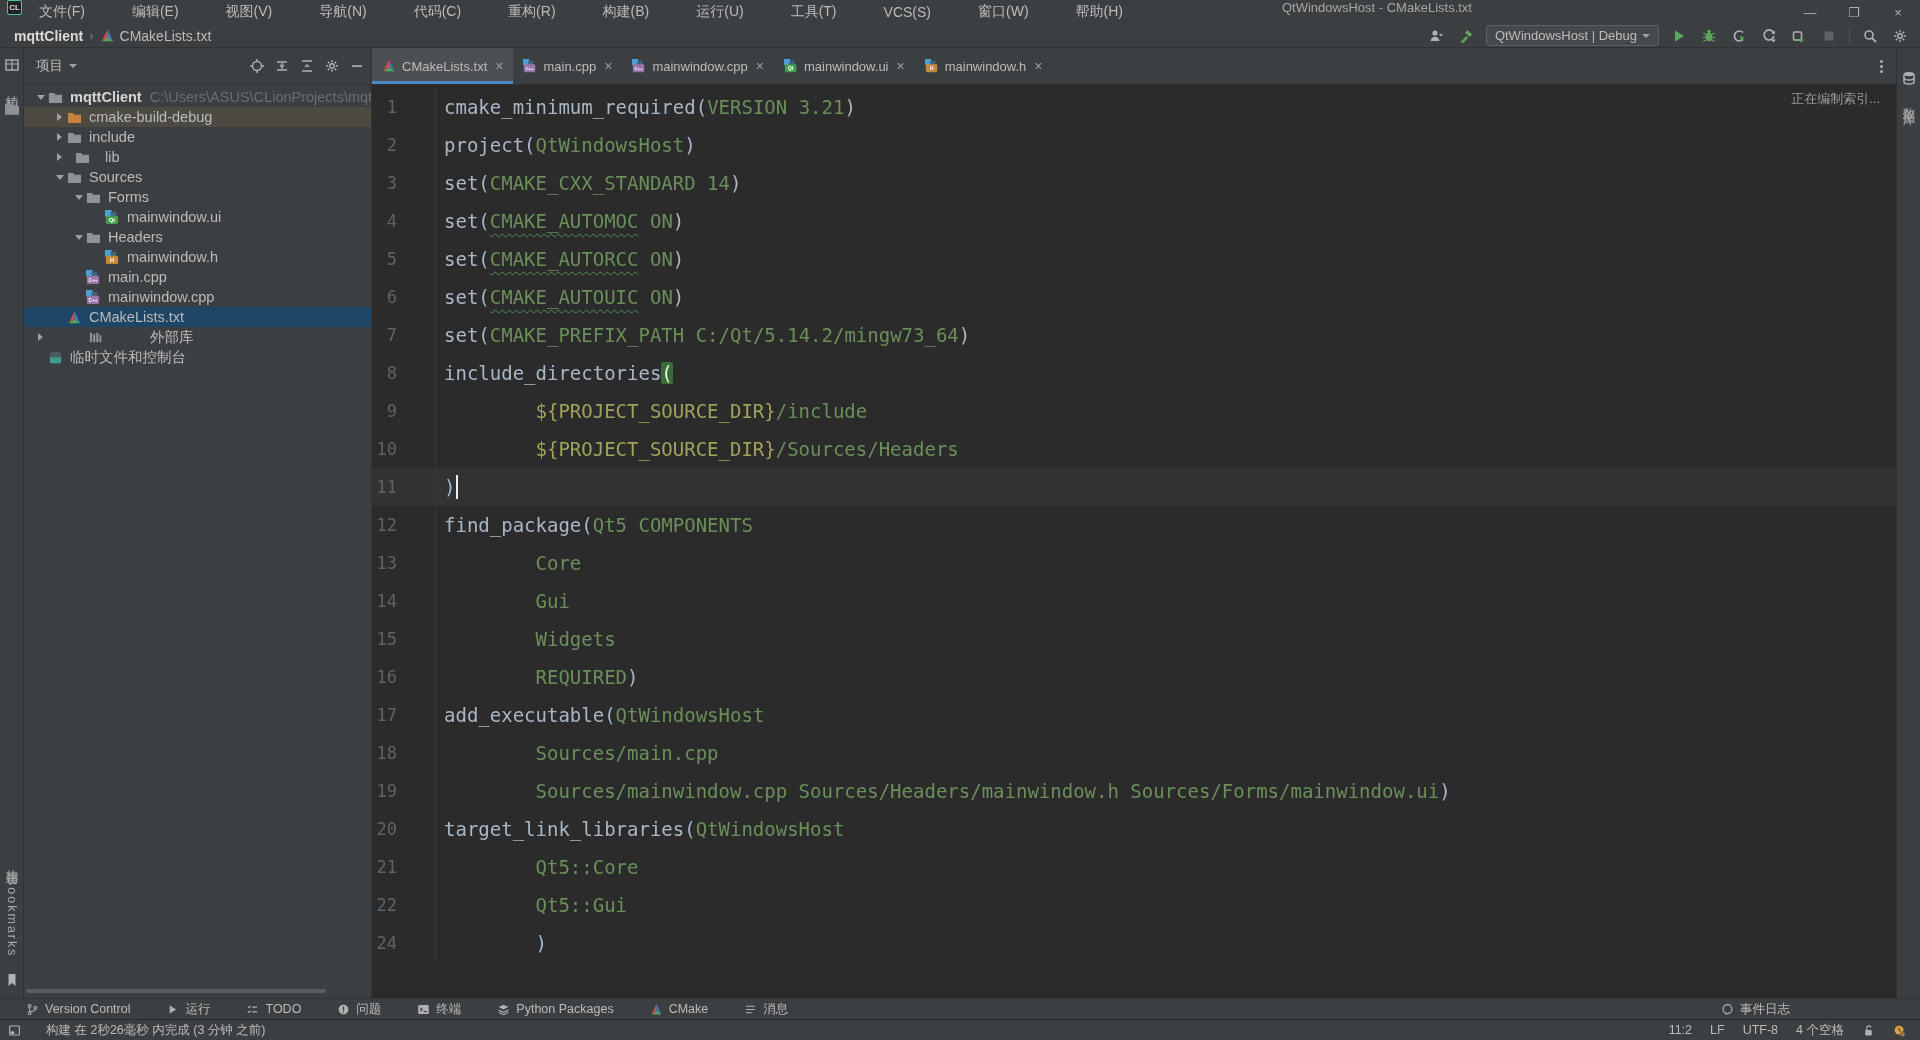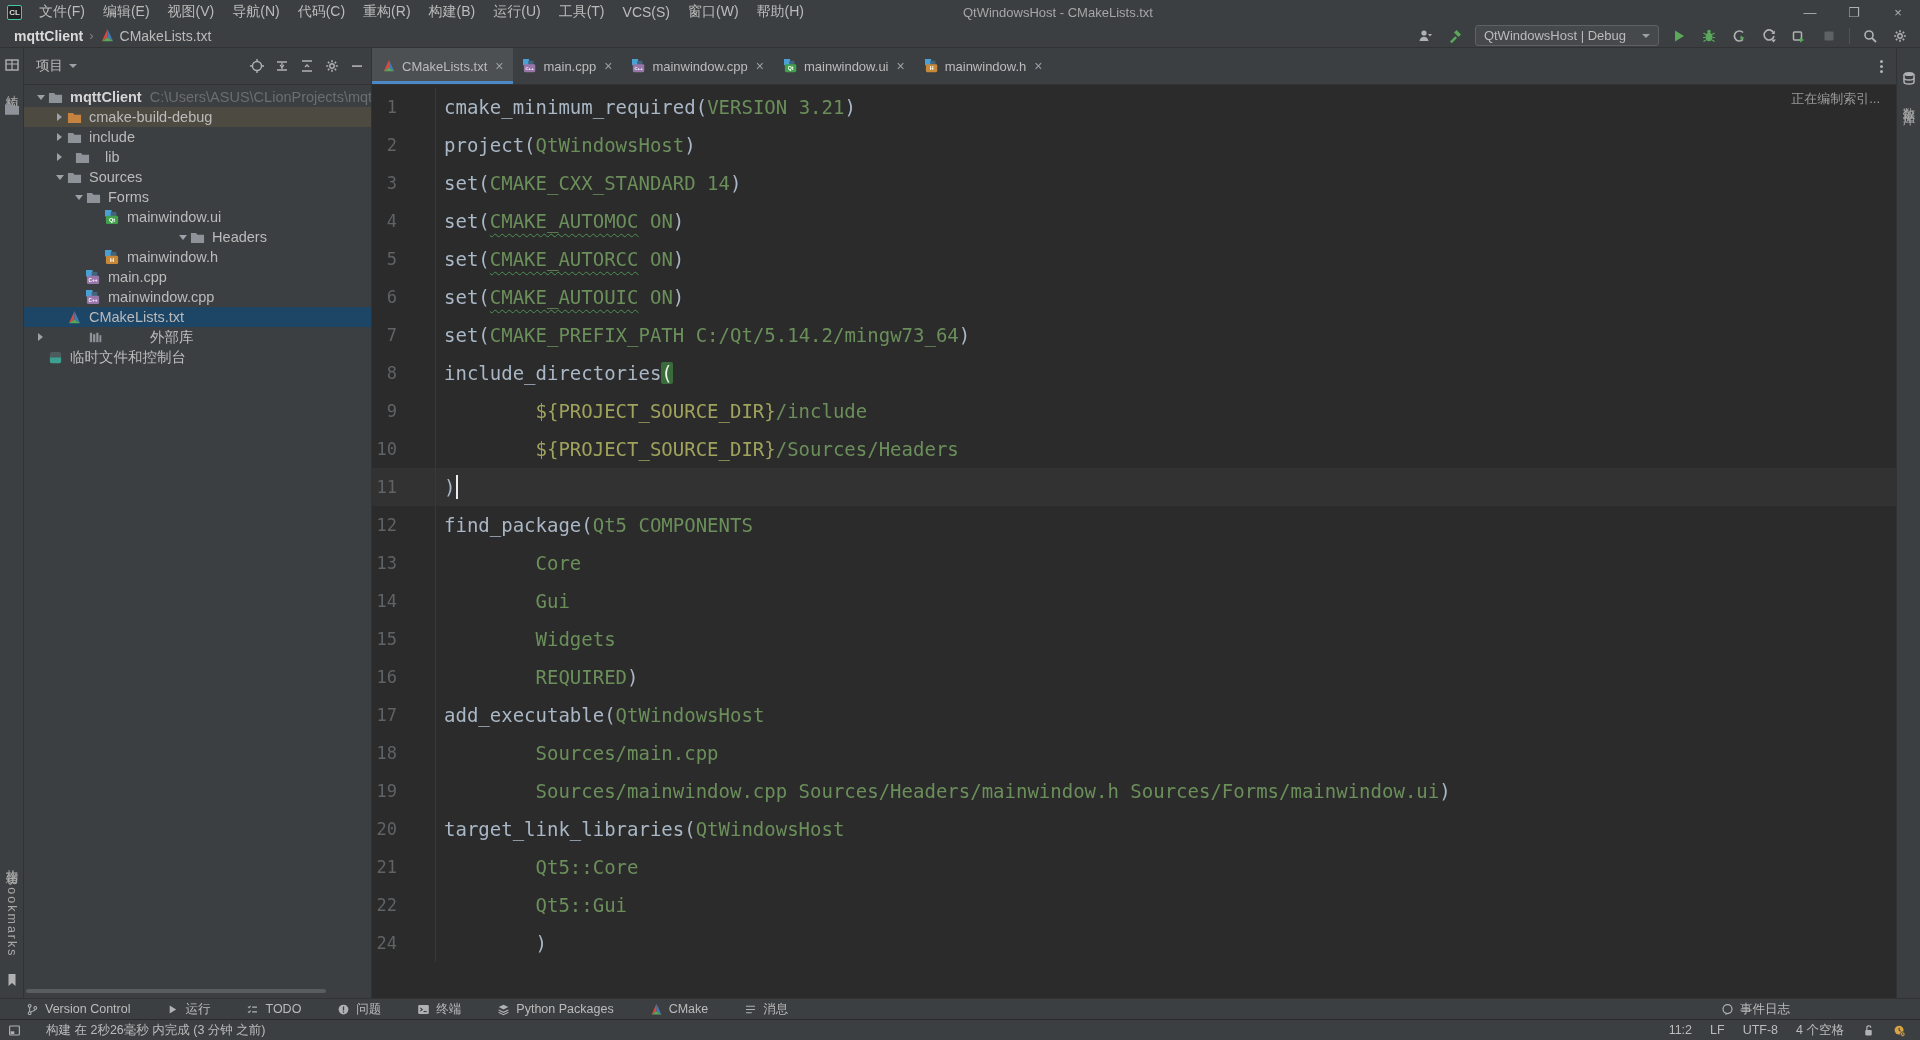--- a/index.html
+++ b/index.html
@@ -1,39 +1,39 @@
 <!DOCTYPE html>
 <html><head>
 <meta charset="utf-8">
 <style>
   * { margin:0; padding:0; box-sizing:border-box; }
   html,body { width:1920px; height:1040px; overflow:hidden; background:#3C3F41;
               font-family:"Liberation Sans", sans-serif; color:#BBBBBB; }
   .app { width:1920px; height:1040px; display:flex; flex-direction:column; }
 
   
-  .titlebar { height:24px; background:#3C3F41; display:flex; align-items:center; flex:0 0 24px; }
+  .titlebar { height:24px; background:#3C3F41; display:flex; flex:0 0 24px; }
   .applogo { width:15px; height:15px; margin:0 8px 0 7px; border:1.5px solid #49C6A2; border-radius:2px;
              display:flex; align-items:center; justify-content:center; font-size:8px; font-weight:bold; color:#DDD; background:#222; }
-  .menus { display:flex; height:100%; }
+  .menus { display:flex; height:100%;gap:29px; }
   .menu-item { padding:0 9px; font-size:14px; color:#BBBBBB; display:flex; align-items:center; cursor:default; }
   .wintitle { margin-left:150px; font-size:13px; color:#A6A6A6; }
   .winbtns { margin-left:auto; display:flex; height:100%; }
   .winbtn { width:44px; display:flex; align-items:center; justify-content:center; color:#AFB1B3; font-size:13px; }
 
   
   .toolbar { height:24px; flex:0 0 24px; background:#3C3F41; display:flex; align-items:center; border-bottom:1px solid #323232; }
   .crumbs { display:flex; align-items:center; margin-left:14px; gap:6px; }
   .crumb-project { font-weight:bold; font-size:14px; color:#DADADA; }
   .crumb-sep { color:#808080; font-size:13px; }
   .crumb-file { font-size:14px; color:#BBBBBB; display:flex; align-items:center; gap:5px; }
   .tb-right { margin-left:auto; display:flex; align-items:center; gap:10px; padding-right:10px; }
   .tb-icon { width:20px; height:20px; display:flex; align-items:center; justify-content:center; }
   .runconfig { height:21px; border:1px solid #5E6264; background:#45494B; border-radius:3px;
-               display:flex; align-items:center; gap:16px; padding:0 8px; font-size:13px; color:#BBBBBB; }
+               display:flex; align-items:center; gap:5px; padding:0 8px; font-size:13px; color:#BBBBBB; }
   .caret-down { width:0; height:0; border-left:4px solid transparent; border-right:4px solid transparent; border-top:4px solid #9DA0A8; }
   .tb-sep { width:1px; height:16px; background:#515151; }
 
   
   .main { flex:1 1 auto; display:flex; min-height:0; }
 
   .stripe { width:24px; background:#3C3F41; display:flex; flex-direction:column; align-items:center; flex:0 0 24px; }
   .stripe-left { border-right:1px solid #323232; }
   .stripe-right { border-left:1px solid #323232; }
   .stripe .grp-top { display:flex; flex-direction:column; align-items:center; gap:12px; padding-top:9px; }
@@ -341,21 +341,21 @@
             <span class="tree-ic">
               <svg width="15" height="15" viewBox="0 0 16 16" xmlns="http://www.w3.org/2000/svg">
                 <rect x="0" y="0" width="7" height="7" fill="#4AA0D5"></rect>
                 <rect x="6" y="2" width="6" height="6" fill="#41637C"></rect>
                 <rect x="1" y="6" width="13" height="9" rx="1.5" fill="#41A04B"></rect>
                 <text x="7.5" y="13" font-size="6" font-family="sans-serif" font-weight="bold" fill="#fff" text-anchor="middle">Qt</text>
               </svg>
             </span>
             <span class="tree-label">mainwindow.ui</span>
           </div>
-          <div class="tree-row" style="padding-left: 47px; justify-content: center;">
+          <div class="tree-row" style="padding-left: 47px;">
             <span class="chev down"></span>
             <span class="tree-ic">
               <svg width="15" height="15" viewBox="0 0 16 16" xmlns="http://www.w3.org/2000/svg">
                 <path d="M1 3.2h5.4L8 5h7v8.8H1z" fill="#8E9399"></path>
               </svg>
             </span>
             <span class="tree-label">Headers</span>
           </div>
           <div class="tree-row" style="padding-left: 66px;">
             <span class="chev"></span>

